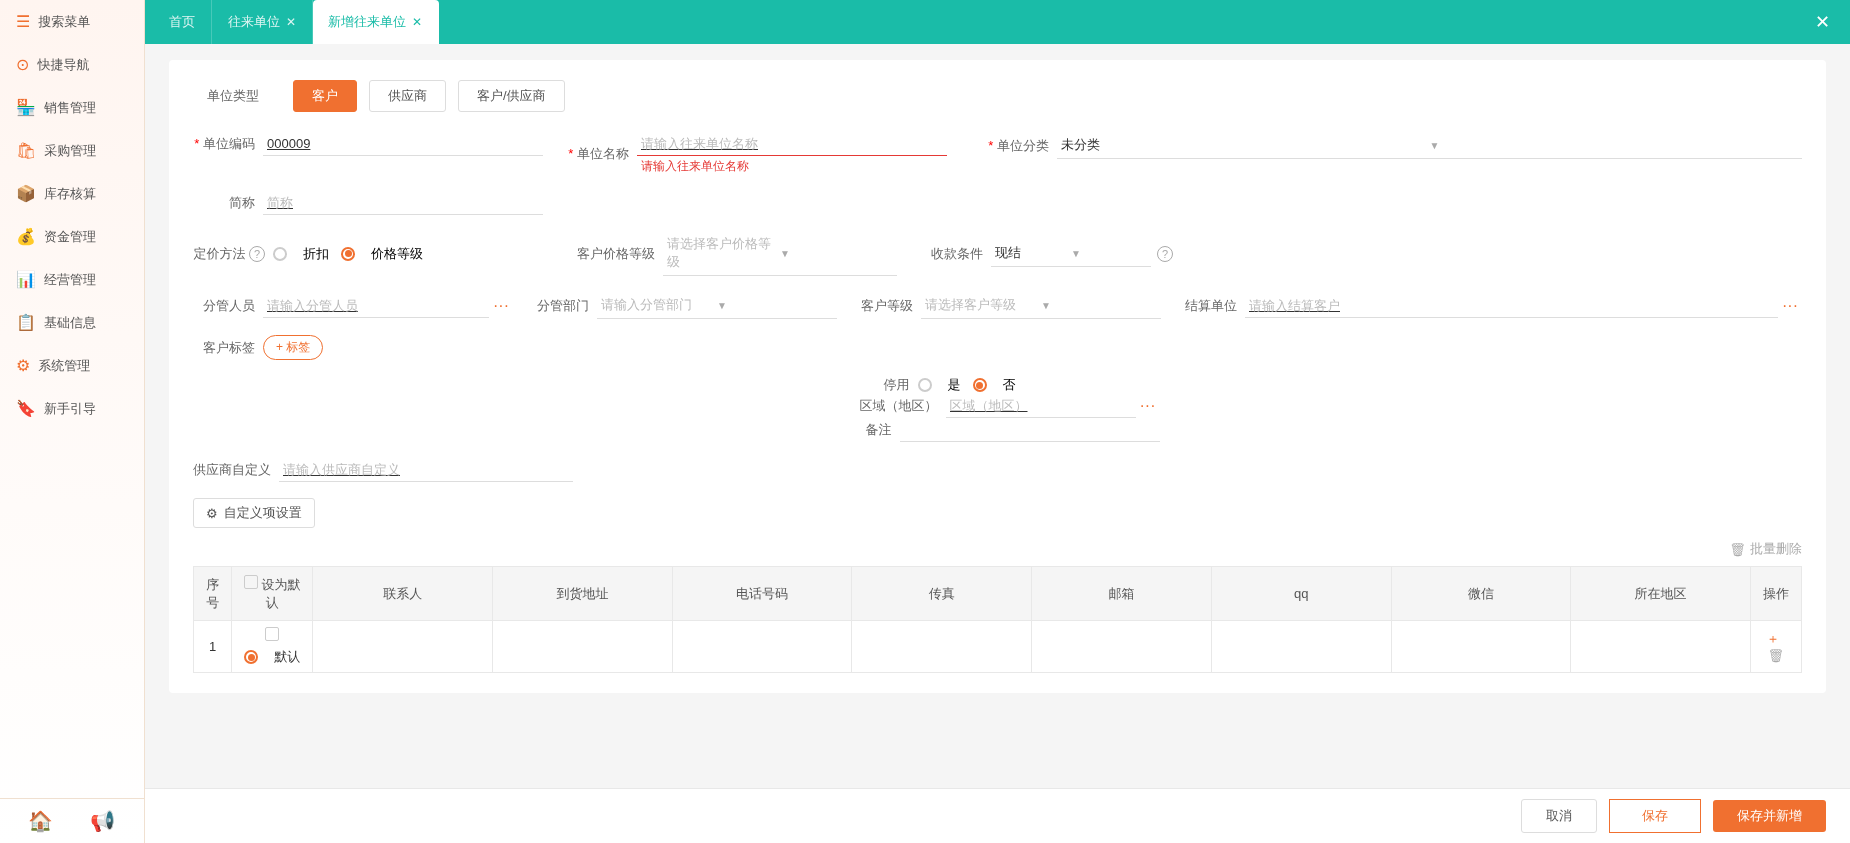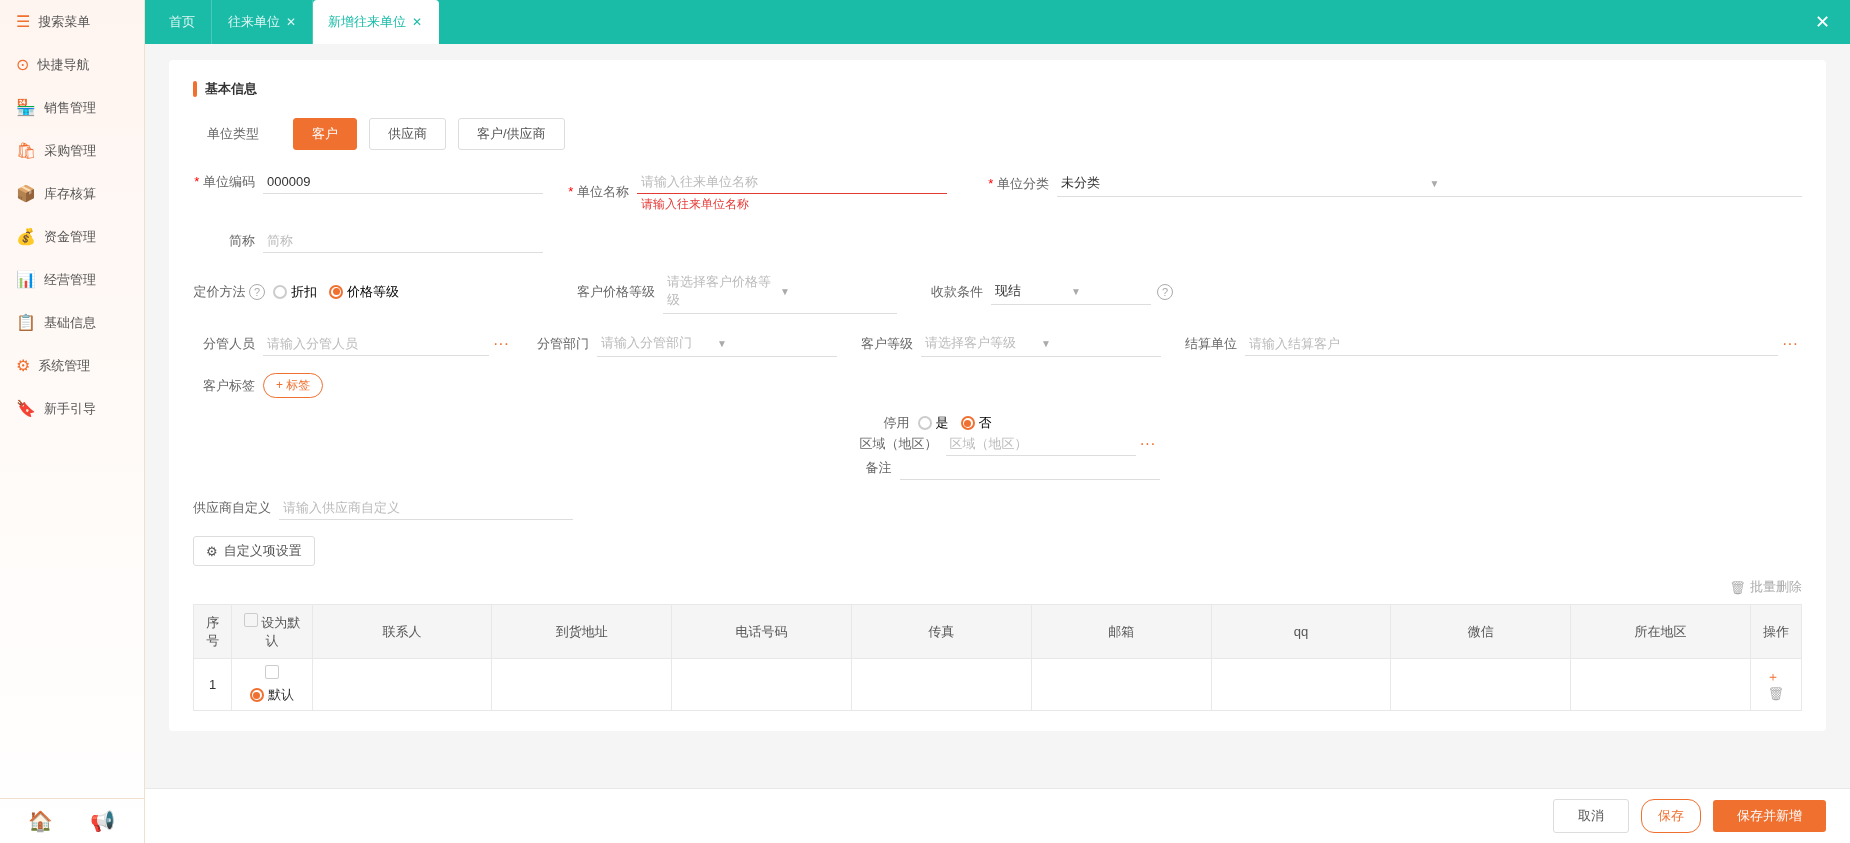--- a/index.html
+++ b/index.html
@@ -145,20 +145,21 @@
     .form-input {
       flex: 1;
       border: none;
       border-bottom: 1px solid #ddd;
       outline: none;
       padding: 4px 4px;
       font-size: 13px;
       color: #333;
       background: transparent;
       min-width: 120px;
+      text-decoration: underline;
     }
     .form-input::placeholder { color: #bbb; }
     .form-input.error-border { border-bottom: 1px solid #e53935; }
     .error-msg { color: #e53935; font-size: 12px; margin-top: 2px; margin-left: 4px; }
 
     .form-select {
       display: flex;
       align-items: center;
       border-bottom: 1px solid #ddd;
       flex: 1;
@@ -172,21 +173,21 @@
     .form-select-filled span { color: #333; }
 
     .radio-group {
       display: flex;
       align-items: center;
       gap: 12px;
     }
     .radio-item {
       display: flex;
       align-items: center;
-      gap: 4px;
+      gap: 16px;
       cursor: pointer;
     }
     .radio-circle {
       width: 14px; height: 14px;
       border-radius: 50%;
       border: 2px solid #ccc;
       display: flex; align-items: center; justify-content: center;
     }
     .radio-circle.selected { border-color: #f07030; }
     .radio-circle.selected::after {
@@ -280,23 +281,23 @@
     .btn-cancel {
       padding: 7px 24px;
       border: 1px solid #ddd;
       border-radius: 3px;
       background: #fff;
       color: #555;
       cursor: pointer;
       font-size: 13px;
     }
     .btn-save {
-      padding: 7px 16px;
+      padding: 7px 32px;
       border: 1px solid #f07030;
-      border-radius: 13px;
+      border-radius: 0;
       background: #fff;
       color: #f07030;
       cursor: pointer;
       font-size: 13px;
     }
     .btn-save-new {
       padding: 7px 24px;
       border: none;
       border-radius: 3px;
       background: #f07030;
@@ -391,24 +392,20 @@
       <span>新增往来单位</span>
       <span class="close-icon">✕</span>
     </div>
     <div class="tab-bar-spacer"></div>
     <span class="tab-bar-close">✕</span>
   </div>
 
   <div class="content">
     <div class="form-card">
 
-      <div class="section-title">
-        <div class="bar"></div>
-        <span>基本信息</span>
-      </div>
 
       <div class="unit-type-row">
         <span class="unit-type-label">单位类型</span>
         <button class="btn-type active">客户</button>
         <button class="btn-type">供应商</button>
         <button class="btn-type">客户/供应商</button>
       </div>
 
       <div class="form-row">
         <div class="form-group" style="max-width:350px;">

